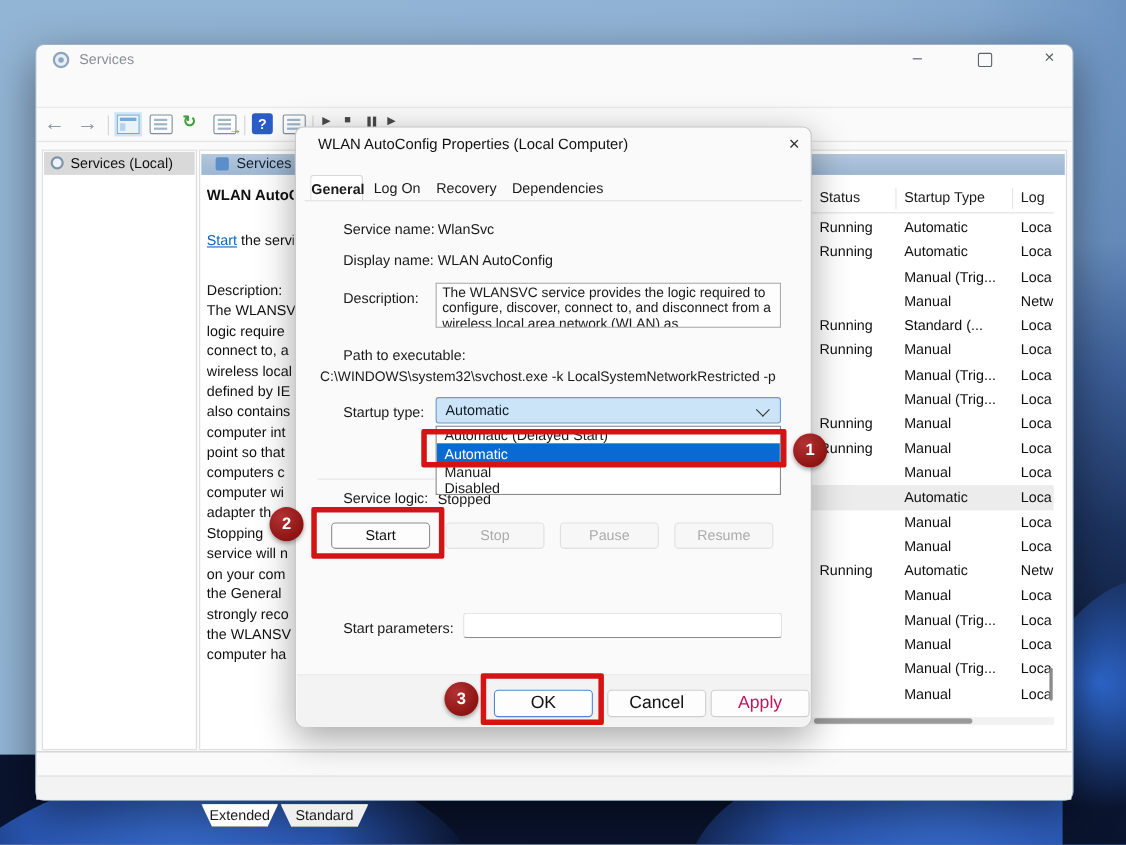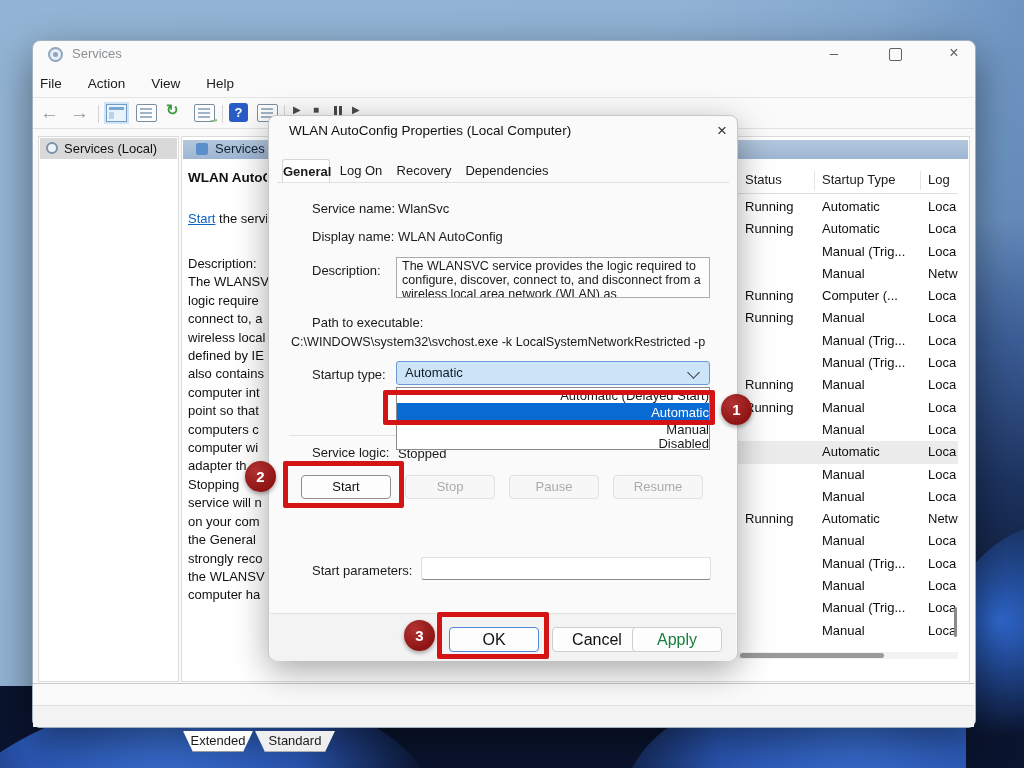--- a/index.html
+++ b/index.html
@@ -92,34 +92,34 @@
   .dlbl{font-size:13px;color:#1a1a1a;white-space:nowrap;margin-left:21px;}
   .dval{font-size:13px;color:#1a1a1a;white-space:nowrap;}
   #d-desc-box{left:127px;top:141px;width:314px;height:41px;border:1px solid #ababab;background:#fdfdfd;
      font-size:12.5px;line-height:13.8px;color:#1a1a1a;padding:2px 5px;box-sizing:border-box;overflow:hidden;}
   #d-path-val{left:22px;top:219px;font-size:12.6px;color:#1a1a1a;white-space:nowrap;}
   #combo{left:127px;top:245px;width:314px;height:24px;background:#cce4f7;border:1px solid #6b9bd2;border-radius:3px;box-sizing:border-box;}
   #combo-text{left:8px;top:3px;font-size:13px;color:#0f1a26;}
   #combo-chev{left:292px;top:6px;width:8px;height:8px;border-right:1.6px solid #333;border-bottom:1.6px solid #333;transform:rotate(45deg);}
   #grp-sep{left:20px;top:319px;width:422px;height:1px;background:#e3e3e3;}
   #d-status-val{left:129px;top:330px;}
-  #dropdown{left:127px;top:271px;width:314px;height:63px;background:#fff;border:1px solid #8a8a8a;box-sizing:border-box;z-index:5;overflow:hidden;text-align:right;}
+  #dropdown{left:127px;top:271px;width:314px;height:63px;background:#fff;border:1px solid #8a8a8a;box-sizing:border-box;z-index:5;overflow:hidden;}
   .dd-item{position:relative;font-size:13px;color:#1a1a1a;padding-left:7px;line-height:15px;white-space:nowrap;}
   .dd-item.hl{background:#0a6ad4;color:#fff;line-height:19px;}
   .dbtn{top:359px;width:90px;height:24px;border-radius:4px;font-size:13px;text-align:center;line-height:22px;box-sizing:border-box;}
   .dbtn.on{background:#fdfdfd;border:1px solid #8f8f8f;color:#111;}
   .dbtn.off{background:#f7f7f7;border:1px solid #e0e0e0;color:#ababab;}
   #b-start{left:32px;} #b-stop{left:136px;} #b-pause{left:240px;} #b-resume{left:344px;}
   #d-hint{left:22px;top:395px;width:420px;font-size:13px;line-height:17px;color:#1a1a1a;}
   #d-params-input{left:152px;top:441px;width:290px;height:23px;background:#fff;border:1px solid #e0e0e0;border-bottom:1.6px solid #8a8a8a;border-radius:3px;box-sizing:border-box;font-size:13px;padding:0 6px;font-family:"Liberation Sans",sans-serif;}
   #dlg-footer{left:1px;top:497px;width:466px;height:47px;background:#f3f3f3;border-top:1px solid #e3e3e3;border-radius:0 0 7px 7px;}
   .fbtn{top:511px;width:90px;height:25px;border-radius:4px;font-size:16px;text-align:center;line-height:23px;box-sizing:border-box;background:#fdfdfd;}
   #b-ok{left:180px;border:1.6px solid #4f86d8;color:#111;}
   #b-cancel{left:283px;border:1px solid #cfcfcf;color:#111;}
-  #b-apply{left:363px;border:1px solid #cfcfcf;color:#15803d;}
+  #b-apply{left:377px;border:1px solid #cfcfcf;color:#be185d;}
   
   .ann-rect{border:5px solid #d41414;border-radius:2px;box-sizing:border-box;z-index:30;}
   #rect1{left:383px;top:390px;width:332px;height:35px;}
   #rect2{left:283px;top:461px;width:121px;height:47px;}
   #rect3{left:437px;top:612px;width:112px;height:47px;}
   .ann-circle{width:31px;height:31px;border-radius:50%;z-index:31;
      background:radial-gradient(circle at 35% 30%,#b23232 0%,#8e1414 70%);
      color:#fff;font-size:15px;font-weight:bold;text-align:center;line-height:31px;box-shadow:0 2px 4px rgba(0,0,0,.35);}
   #circ1{left:721px;top:394px;} #circ2{left:245px;top:461px;} #circ3{left:404px;top:620px;}
 </style>
@@ -133,26 +133,20 @@
   <div class="abs" id="bg-right"></div>
   <div class="petal" id="petal-rr"></div>
 
   <div class="abs" id="win"></div>
   <div class="abs" id="app-gear"></div>
   <span class="abs" id="win-title">Services</span>
   <span class="abs winctl" id="btn-min">–</span>
   <div class="abs" id="btn-max"></div>
   <span class="abs winctl" id="btn-close">×</span>
 
-  <div class="abs" id="menu-bar">
-      <span class="menu-item">File</span>
-      <span class="menu-item">Action</span>
-      <span class="menu-item">View</span>
-      <span class="menu-item">Help</span>
-    </div>
   <div class="abs" id="menu-sep"></div>
 
   <span class="abs tb-arrow" style="left:40px;">←</span>
   <span class="abs tb-arrow" style="left:70px;">→</span>
   <div class="abs tb-vsep" style="left:98px;"></div>
   <div class="abs tb-ico" id="ico-tree" style="left:106px;"></div>
   <div class="abs tb-ico doc-ico" style="left:136px;"></div>
   <span class="abs" id="ico-refresh" style="left:166px;">↻</span>
   <div class="abs tb-ico doc-ico" style="left:194px;"></div>
   <span class="abs" id="ico-export-arrow" style="left:208px;top:111px;">→</span>
@@ -227,21 +221,21 @@
         <span class="svc-cell c-startup">Manual (Trig...</span>
         <span class="svc-cell c-log">Loca</span>
       </div>
       <div class="svc-row">
         <span class="svc-cell c-status"></span>
         <span class="svc-cell c-startup">Manual</span>
         <span class="svc-cell c-log">Netw</span>
       </div>
       <div class="svc-row">
         <span class="svc-cell c-status">Running</span>
-        <span class="svc-cell c-startup">Computer (...</span>
+        <span class="svc-cell c-startup">Standard (...</span>
         <span class="svc-cell c-log">Loca</span>
       </div>
       <div class="svc-row">
         <span class="svc-cell c-status">Running</span>
         <span class="svc-cell c-startup">Manual</span>
         <span class="svc-cell c-log">Loca</span>
       </div>
       <div class="svc-row">
         <span class="svc-cell c-status"></span>
         <span class="svc-cell c-startup">Manual (Trig...</span>

